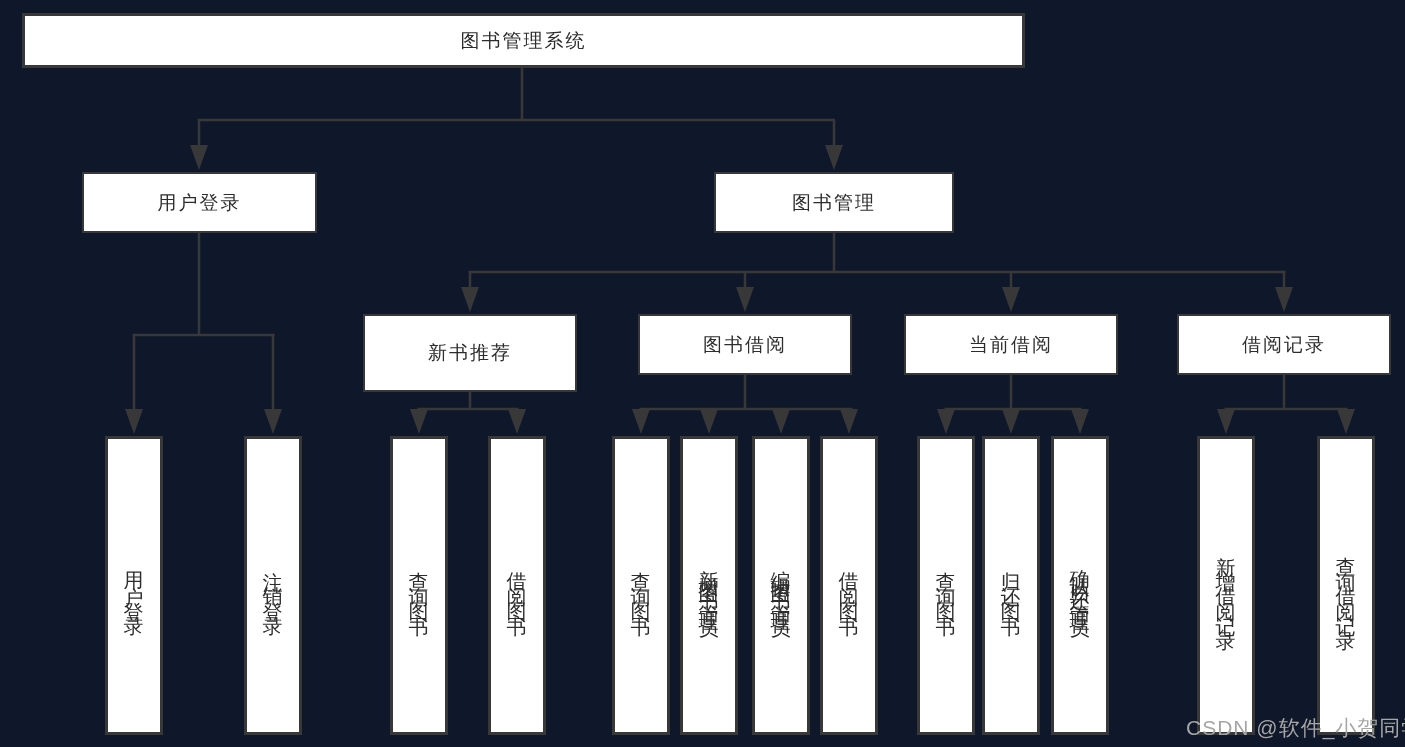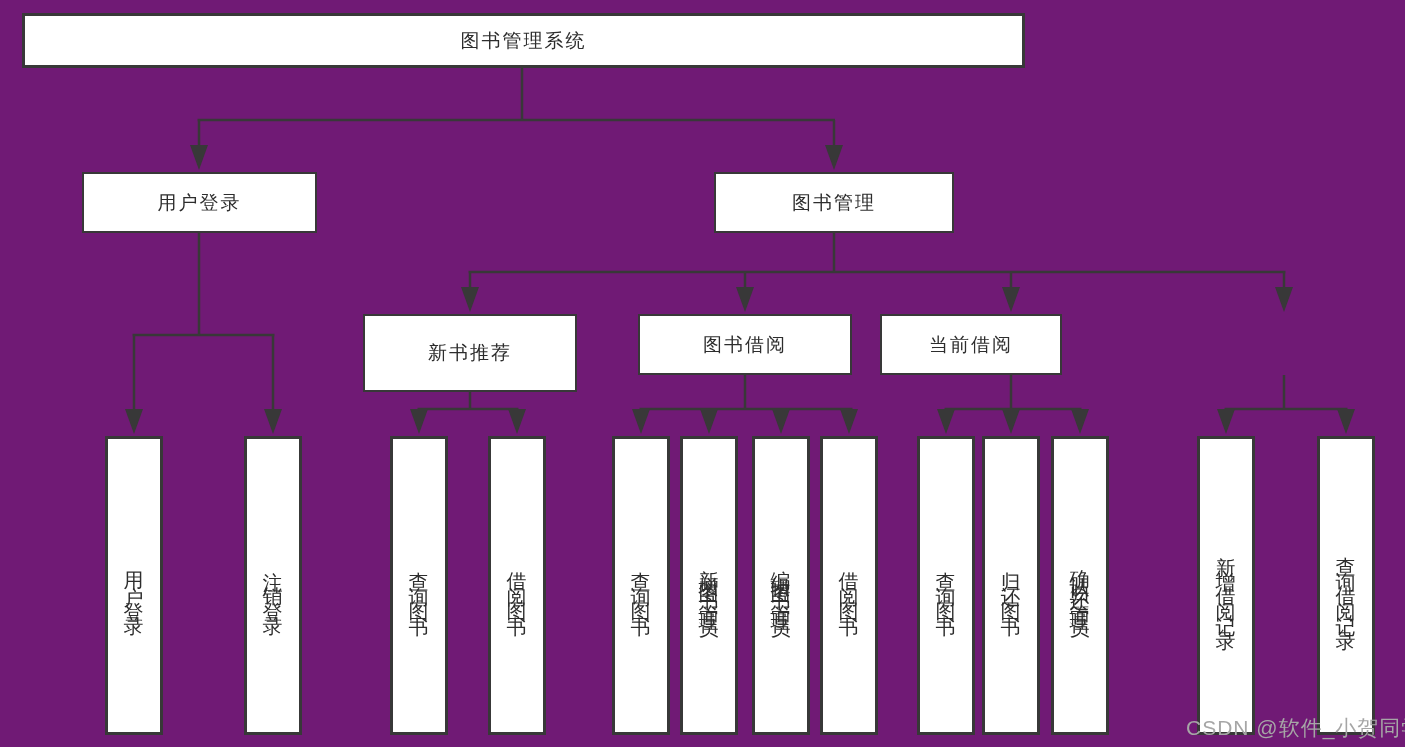--- a/index.html
+++ b/index.html
@@ -1,20 +1,20 @@
 <!DOCTYPE html>
 <html><head>
 <meta charset="utf-8">
 <style>
   html, body { margin: 0; padding: 0; background: #ffffff; }
   #stage {
     position: relative;
     width: 1405px;
     height: 747px;
-    background: #701a75;
+    background: #0f172a;
     font-family: "Liberation Sans", "DejaVu Sans", sans-serif;
     overflow: hidden;
   }
   #connectors {
     position: absolute;
     left: 0; top: 0;
     pointer-events: none;
   }
   .box {
     position: absolute;
@@ -116,22 +116,25 @@
   <div class="box" style="left:714px; top:172px; width:240px; height:61px;">
     <span>图书管理</span>
   </div>
 
   <div class="box" style="left:363px; top:314px; width:214px; height:78px;">
     <span>新书推荐</span>
   </div>
   <div class="box" style="left:638px; top:314px; width:214px; height:61px;justify-content:center;">
     <span>图书借阅</span>
   </div>
-  <div class="box" style="left:880px; top:314px; width:182px; height:61px;text-align:right;">
+  <div class="box" style="left:904px; top:314px; width:214px; height:61px;text-align:right;">
     <span>当前借阅</span>
+  </div>
+  <div class="box" style="left:1177px; top:314px; width:214px; height:61px;">
+    <span>借阅记录</span>
   </div>
 
   <div class="leaf" style="left:105px;">
     <span>用户登录</span>
   </div>
   <div class="leaf" style="left:244px;">
     <span>注销登录</span>
   </div>
 
   <div class="leaf" style="left:390px;">

